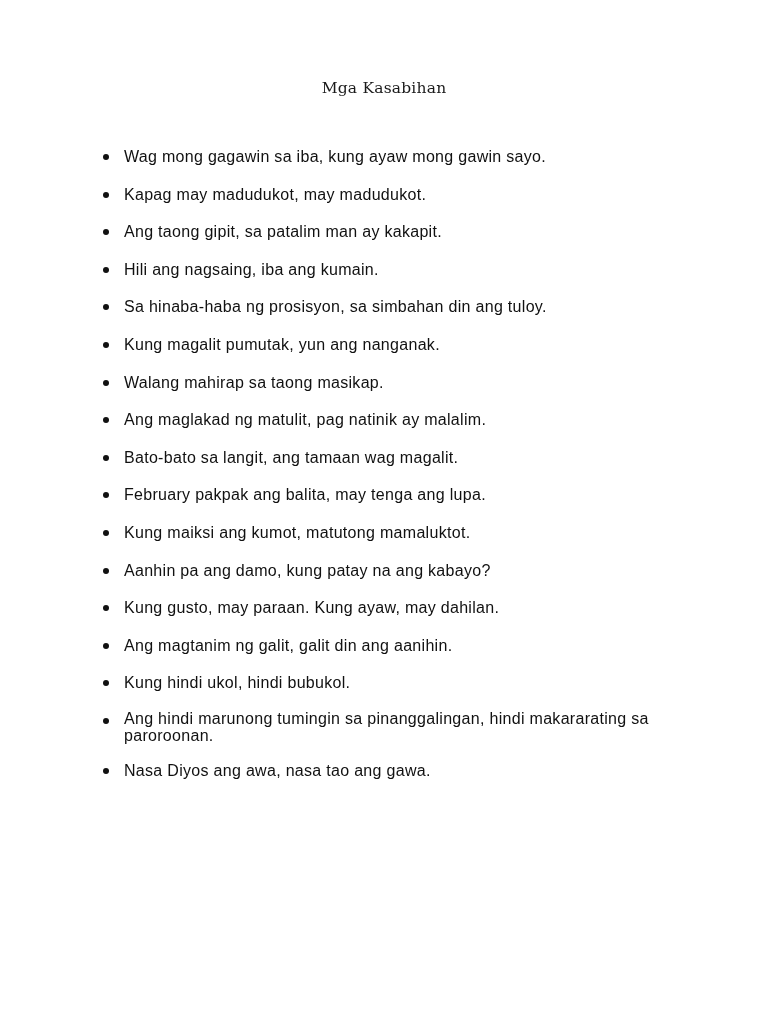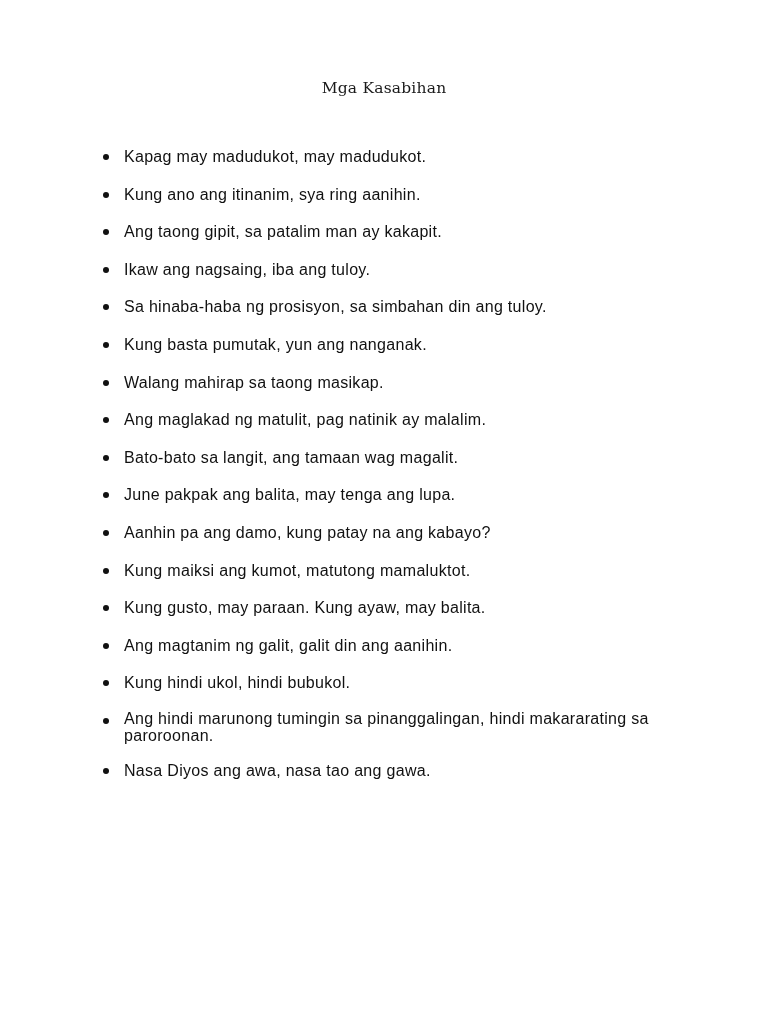--- a/index.html
+++ b/index.html
@@ -69,69 +69,69 @@
   </style>
 </head>
 <body>
 
 <div class="page">
   <div class="title">Mga Kasabihan</div>
 
   <ul class="list">
     <li class="item">
         <span class="bullet"></span>
-        <span class="item-text">Kapag may madudukot, may madudukot.</span>
+        <span class="item-text">Wag mong gagawin sa iba, kung ayaw mong gawin sayo.</span>
       </li>
     <li class="item">
         <span class="bullet"></span>
-        <span class="item-text">Kung ano ang itinanim, sya ring aanihin.</span>
+        <span class="item-text">Kapag may madudukot, may madudukot.</span>
       </li>
     <li class="item">
         <span class="bullet"></span>
         <span class="item-text">Ang taong gipit, sa patalim man ay kakapit.</span>
       </li>
     <li class="item">
         <span class="bullet"></span>
-        <span class="item-text">Ikaw ang nagsaing, iba ang tuloy.</span>
+        <span class="item-text">Hili ang nagsaing, iba ang kumain.</span>
       </li>
     <li class="item">
         <span class="bullet"></span>
         <span class="item-text">Sa hinaba-haba ng prosisyon, sa simbahan din ang tuloy.</span>
       </li>
     <li class="item">
         <span class="bullet"></span>
-        <span class="item-text">Kung basta pumutak, yun ang nanganak.</span>
+        <span class="item-text">Kung magalit pumutak, yun ang nanganak.</span>
       </li>
     <li class="item">
         <span class="bullet"></span>
         <span class="item-text">Walang mahirap sa taong masikap.</span>
       </li>
     <li class="item">
         <span class="bullet"></span>
         <span class="item-text">Ang maglakad ng matulit, pag natinik ay malalim.</span>
       </li>
     <li class="item">
         <span class="bullet"></span>
         <span class="item-text">Bato-bato sa langit, ang tamaan wag magalit.</span>
       </li>
     <li class="item">
         <span class="bullet"></span>
-        <span class="item-text">June pakpak ang balita, may tenga ang lupa.</span>
+        <span class="item-text">February pakpak ang balita, may tenga ang lupa.</span>
+      </li>
+    <li class="item">
+        <span class="bullet"></span>
+        <span class="item-text">Kung maiksi ang kumot, matutong mamaluktot.</span>
       </li>
     <li class="item">
         <span class="bullet"></span>
         <span class="item-text">Aanhin pa ang damo, kung patay na ang kabayo?</span>
       </li>
     <li class="item">
         <span class="bullet"></span>
-        <span class="item-text">Kung maiksi ang kumot, matutong mamaluktot.</span>
-      </li>
-    <li class="item">
-        <span class="bullet"></span>
-        <span class="item-text">Kung gusto, may paraan. Kung ayaw, may balita.</span>
+        <span class="item-text">Kung gusto, may paraan. Kung ayaw, may dahilan.</span>
       </li>
     <li class="item">
         <span class="bullet"></span>
         <span class="item-text">Ang magtanim ng galit, galit din ang aanihin.</span>
       </li>
     <li class="item">
         <span class="bullet"></span>
         <span class="item-text">Kung hindi ukol, hindi bubukol.</span>
       </li>
     <li class="item multi">

